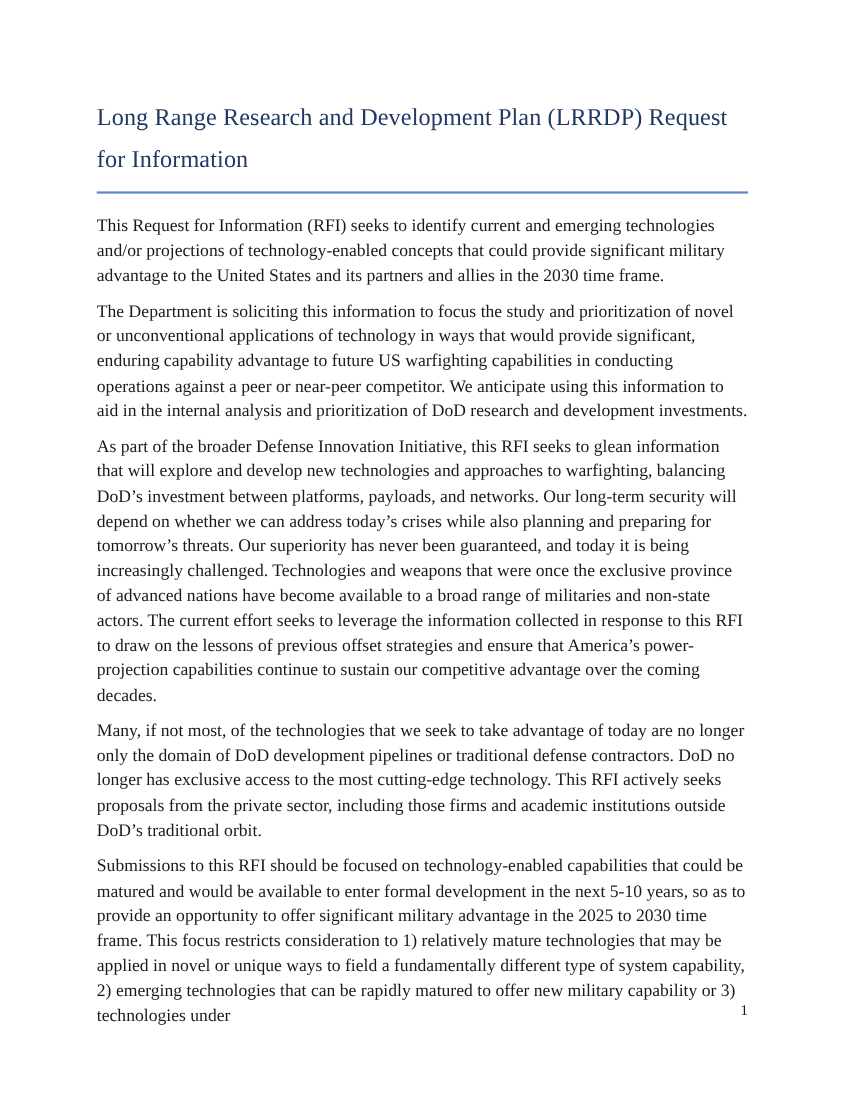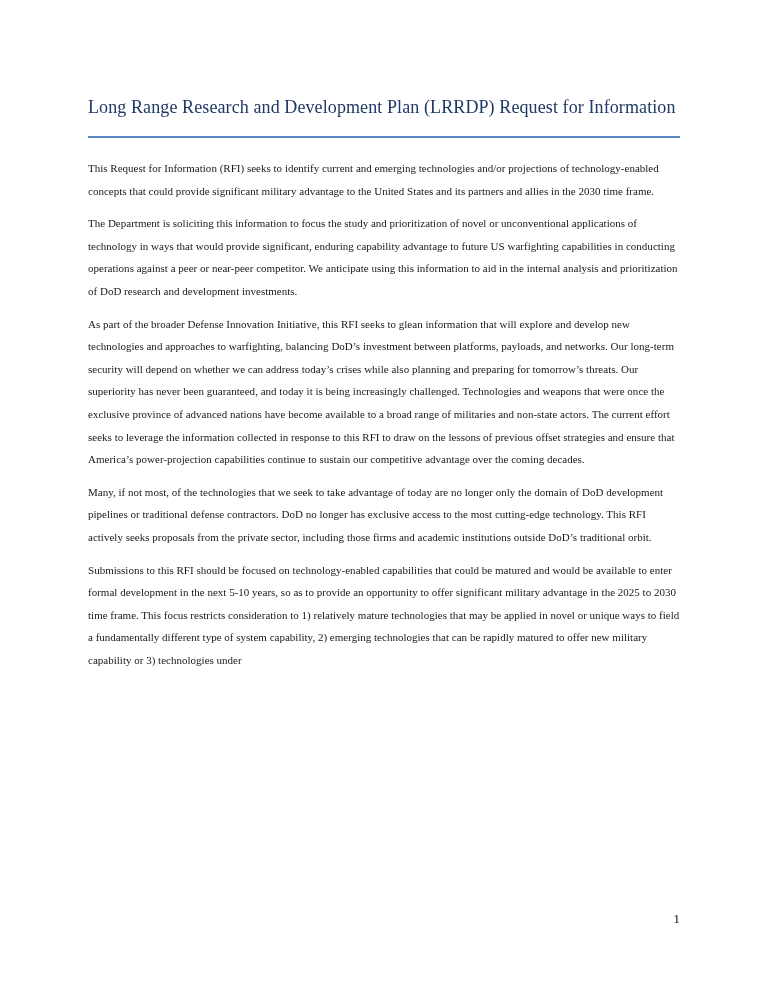--- a/index.html
+++ b/index.html
@@ -23,41 +23,41 @@
     box-sizing: border-box;
   }
   .content {
     position: absolute;
     left: 88px;
     top: 88px;
     width: 592px;
   }
   .doc-title {
     font-family: "Liberation Serif", "DejaVu Serif", serif;
-    font-size: 18px;
+    font-size: 22px;
     line-height: 38px;
     font-weight: 400;
     color: #1F3864;
     letter-spacing: 0.1px;
     margin: 0;
     padding: 0 0 10px 0;
     white-space: pre-line;
   }
   .title-rule {
     width: 592px;
     height: 0;
     border: 0;
     border-top: 2.2px solid #5B89C4;
     margin: 0 0 0 0;
     padding: 0;
   }
   .body-text {
     margin: 0;
     padding: 0;
-    font-size: 11px;
+    font-size: 16px;
     line-height: 22.6px;
     text-align: left;
     color: #191919;
     letter-spacing: 0.01px;
   }
   .para {
     margin: 0 0 10px 0;
   }
   .para.first {
     margin-top: 19px;

